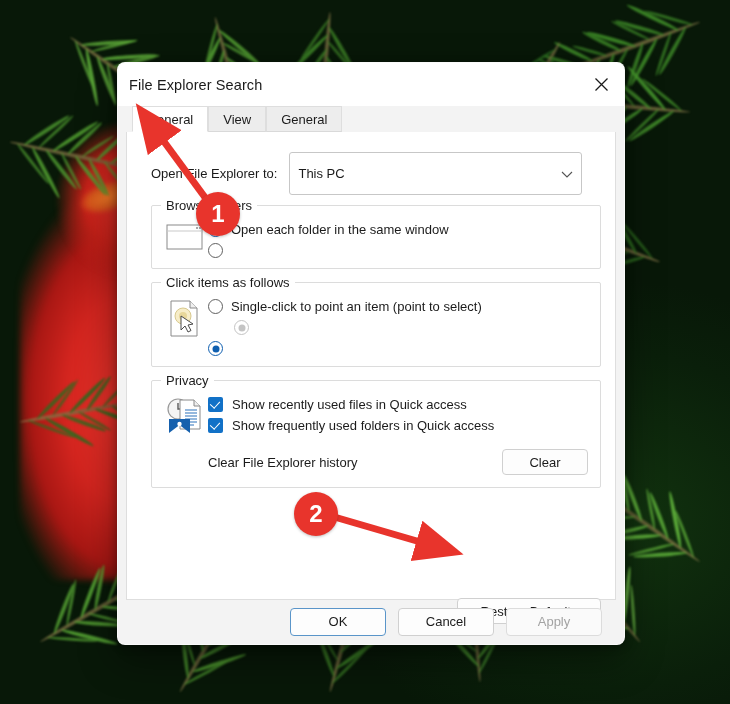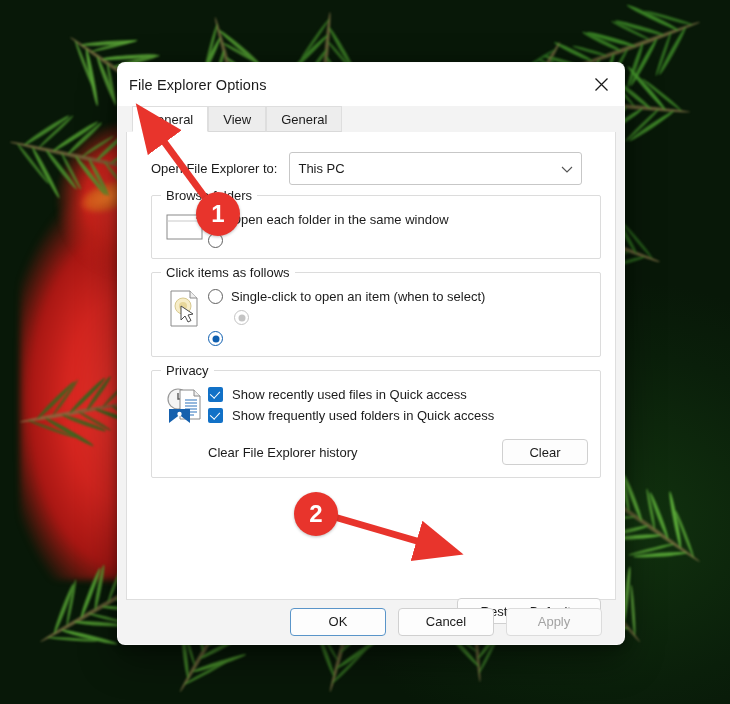--- a/index.html
+++ b/index.html
@@ -135,21 +135,21 @@
 
   
   .row-openTo {
     display: flex;
     align-items: center;
     margin: 6px 0 10px 12px;
   }
   .row-openTo .lbl { font-size: 13px; color: #1b1b1b; }
   .combo {
     margin-left: 12px;
-    width: 293px; height: 33px;
+    width: 293px; height: 43px;
     background: #ffffff;
     border: 1px solid #c7c7c7;
     border-radius: 3px;
     display: flex; align-items: center;
     padding: 0 8px;
     font-size: 13px;
     color: #1b1b1b;
     position: relative;
     cursor: default;
   }
@@ -575,21 +575,21 @@
         <div class="needle" style="left:527.3px;top:96.7px;width:38.1px;height:3.9px;background:#2e7522;transform:rotate(77.0deg);opacity:0.80"></div>
         <div class="needle" style="left:523.2px;top:103.8px;width:40.7px;height:4.4px;background:#2e7522;transform:rotate(148.0deg);opacity:0.88"></div>
         <div class="needle" style="left:519.1px;top:110.9px;width:28.4px;height:3.4px;background:#2e7522;transform:rotate(87.0deg);opacity:0.72"></div>
       </div>
     </div>
 </div>
 
 <div id="dialog">
 
   <div class="titlebar">
-    <div class="title-text">File Explorer Options</div>
+    <div class="title-text">File Explorer Search</div>
     <div class="close-btn">
       <svg width="15" height="15" viewBox="0 0 15 15" aria-hidden="true">
         <path d="M1.5 1.5 L13.5 13.5 M13.5 1.5 L1.5 13.5" stroke="#1b1b1b" stroke-width="1.25" fill="none"></path>
       </svg>
     </div>
   </div>
 
   <div class="tabstrip">
     <div class="tab active">
       <span>General</span>
@@ -647,21 +647,21 @@
             <path d="M3 2 H22 L29 9 V37 H3 Z" fill="#ffffff" stroke="#8a8a8a" stroke-width="1"></path>
             <path d="M22 2 V9 H29" fill="#f0f0f0" stroke="#8a8a8a" stroke-width="1"></path>
             <circle cx="15" cy="17" r="8" fill="#f7edc8" stroke="#d8c98e" stroke-width="1"></circle>
             <circle cx="15" cy="17" r="4" fill="#e8d79a"></circle>
             <path d="M13 17 L13 31 L17 27 L20 33 L23 31.5 L20 26 L25 25 Z" fill="#ffffff" stroke="#4a4a4a" stroke-width="1" stroke-linejoin="round"></path>
           </svg>
         </div>
         <div class="opts">
           <div class="opt">
             <span class="radio"></span>
-            <span>Single-click to open an item (when to select)</span>
+            <span>Single-click to point an item (point to select)</span>
           </div>
           <div class="opt sub">
             <span class="radio dim checked"></span>
           </div>
           <div class="opt">
             <span class="radio checked"></span>
           </div>
         </div>
       </div>
     </div>

